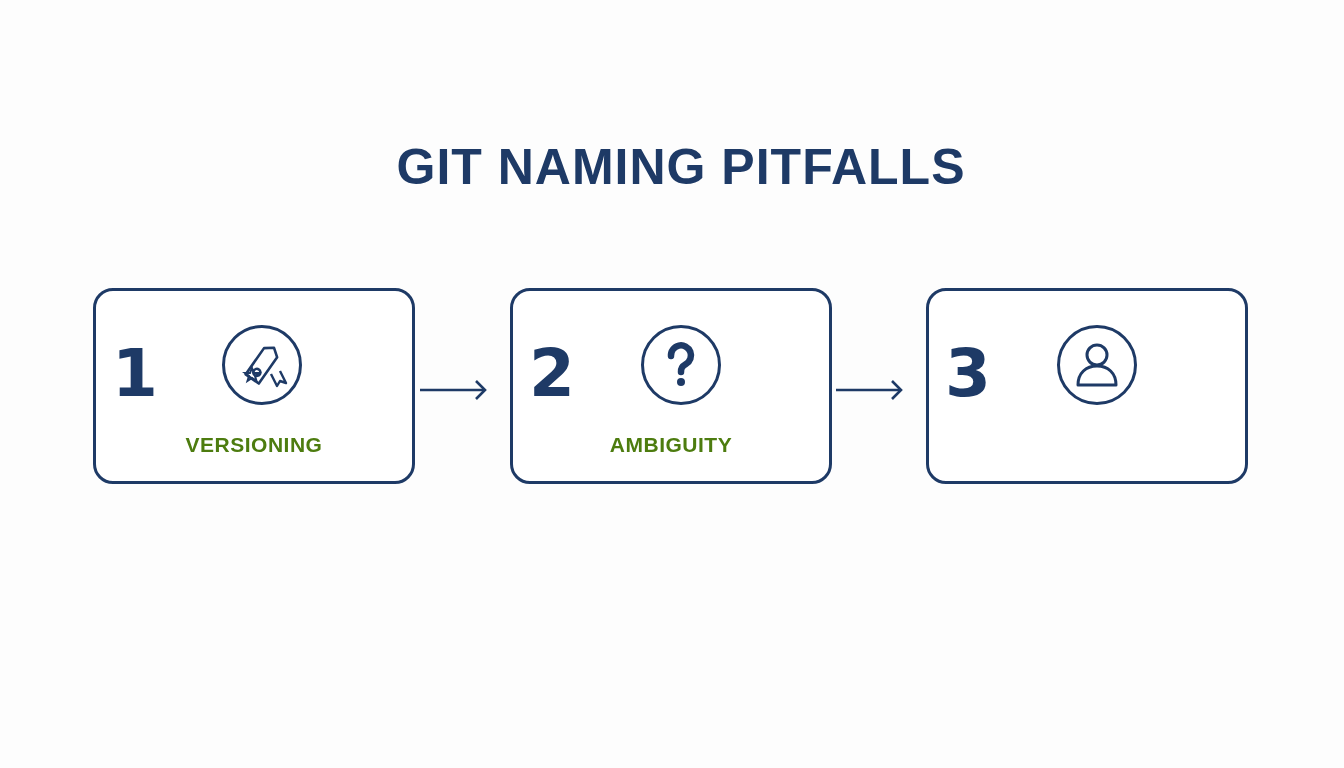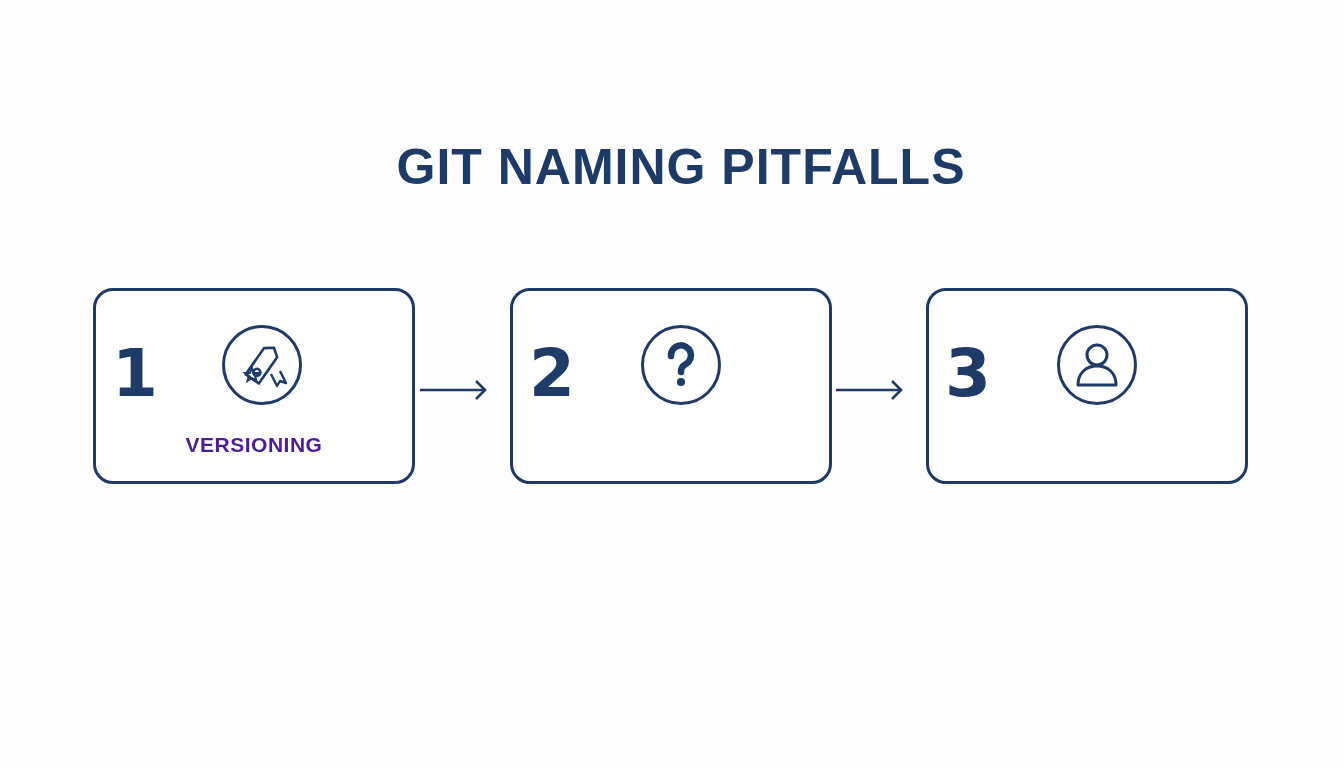--- a/index.html
+++ b/index.html
@@ -25,21 +25,21 @@
     position:absolute; left:16px; top:44px;
     font-size:66px; font-weight:bold; color:#1e3a66;
     font-family:"DejaVu Sans", sans-serif;
   }
   .card .icon {
     position:absolute; top:33px; width:82px; height:82px;
   }
   .card .label {
     position:absolute; left:0; right:0; top:142px;
     text-align:center; font-size:21px; font-weight:bold;
-    color:#4c1d95; letter-spacing:0.5px;
+    color:#4d7c0f; letter-spacing:0.5px;
   }
   .arrow { position:absolute; top:376px; width:72px; height:28px; }
 </style>
 </head>
 <body>
 
 <div class="title">GIT NAMING PITFALLS</div>
 
 <div class="card" style="left:93px;">
   <div class="num">1</div>
@@ -60,20 +60,21 @@
   <polyline points="56,5 65,14 56,23" fill="none" stroke="#1e3a66" stroke-width="2.6"></polyline>
 </svg>
 
 <div class="card" style="left:510px;">
   <div class="num">2</div>
   <svg class="icon" style="left:127px;" viewBox="0 0 82 82">
     <circle cx="41" cy="41" r="38.5" fill="none" stroke="#1e3a66" stroke-width="3"></circle>
     <path d="M31 32 a10 10 0 1 1 15 8 c-4 2.5 -5 4 -5 8" fill="none" stroke="#1e3a66" stroke-width="6.5" stroke-linecap="round"></path>
     <circle cx="41" cy="58" r="4" fill="#1e3a66"></circle>
   </svg>
+  <div class="label">AMBIGUITY</div>
 </div>
 
 <svg class="arrow" style="left:836px;" viewBox="0 0 72 28">
   <line x1="0" y1="14" x2="64" y2="14" stroke="#1e3a66" stroke-width="2.6"></line>
   <polyline points="56,5 65,14 56,23" fill="none" stroke="#1e3a66" stroke-width="2.6"></polyline>
 </svg>
 
 <div class="card" style="left:926px;">
   <div class="num">3</div>
   <svg class="icon" style="left:127px;" viewBox="0 0 82 82">

